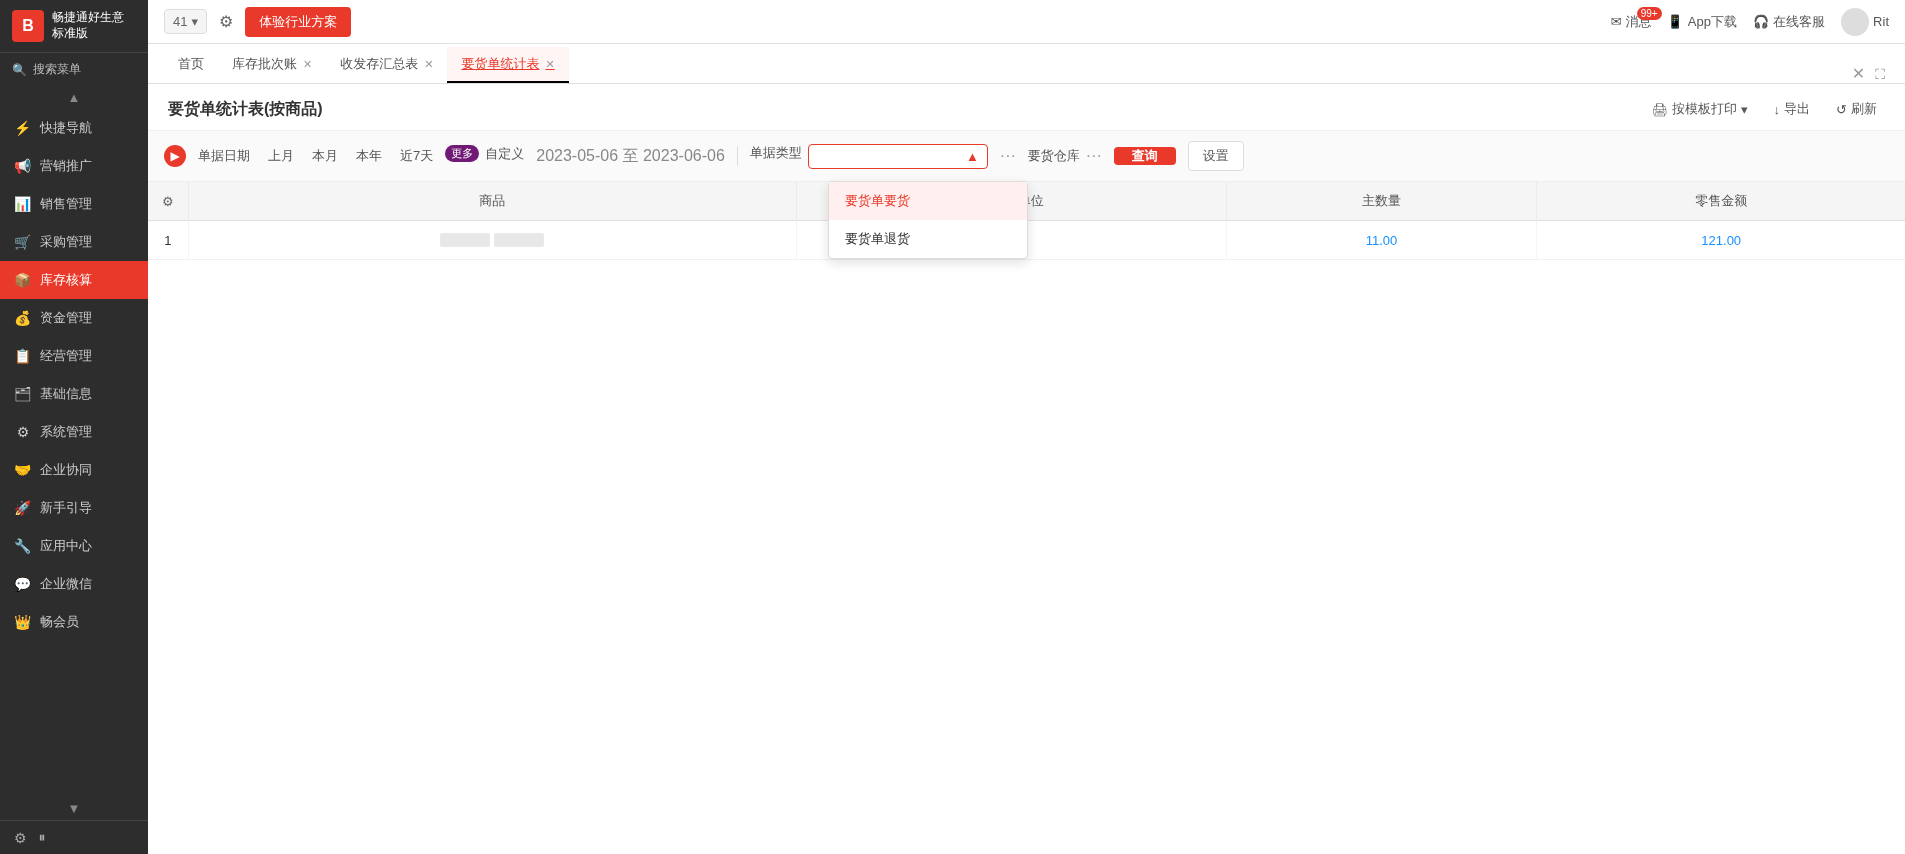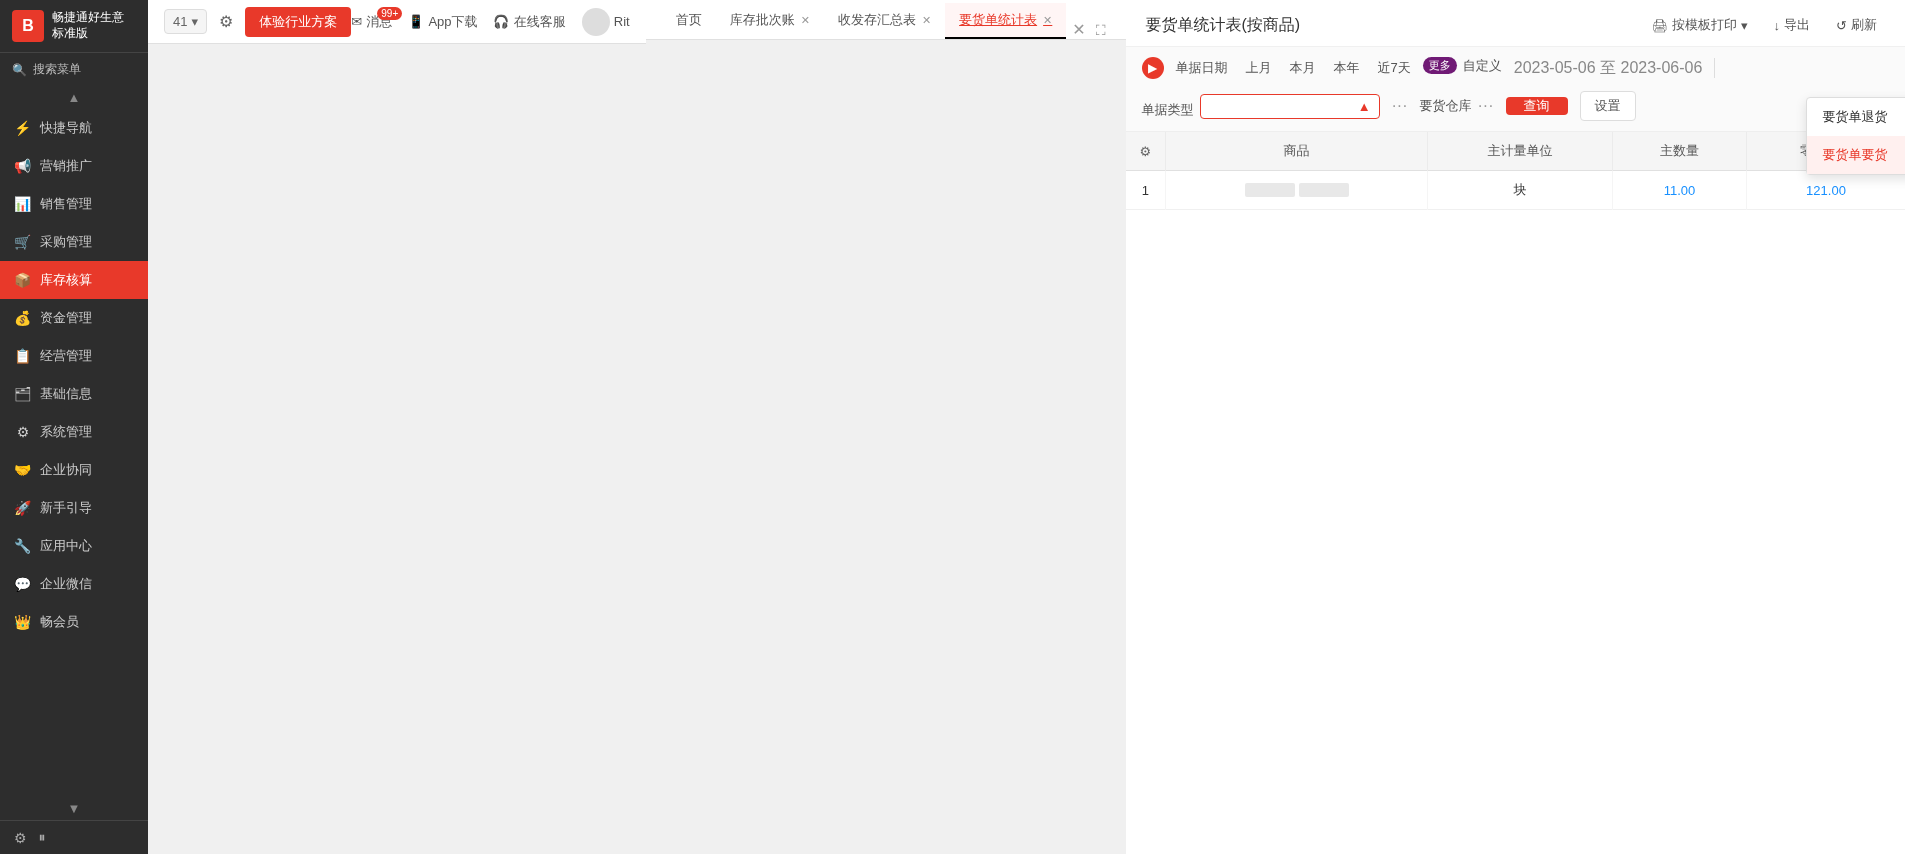--- a/index.html
+++ b/index.html
@@ -73,21 +73,21 @@
       padding: 8px 14px;
       gap: 12px;
       border-top: 1px solid #444;
     }
     .sidebar-bottom-icon { color: #aaa; cursor: pointer; font-size: 14px; }
 
     
     .main {
       flex: 1;
       display: flex;
-      flex-direction: row;
+      flex-direction: column;
       height: 100%;
       overflow: hidden;
     }
 
     
     .top-header {
       height: 44px;
       background: #fff;
       border-bottom: 1px solid #e0e0e0;
       display: flex;
@@ -172,21 +172,21 @@
     }
 
     
     .page-header {
       display: flex;
       align-items: center;
       justify-content: space-between;
       padding: 12px 20px 8px;
       border-bottom: 1px solid #f0f0f0;
     }
-    .page-title { font-size: 16px; font-weight: normal; color: #333; }
+    .page-title { font-size: 16px; font-weight: bold; color: #333; }
     .page-actions { display: flex; align-items: center; gap: 10px; }
     .action-btn {
       display: flex;
       align-items: center;
       gap: 4px;
       color: #555;
       cursor: pointer;
       font-size: 13px;
       padding: 4px 8px;
     }
@@ -231,21 +231,21 @@
       border-radius: 10px;
       padding: 1px 6px;
     }
     .date-custom { color: #555; cursor: pointer; font-size: 13px; }
     .date-range-text { color: #888; font-size: 16px; }
 
     .filter-sep { width: 1px; height: 20px; background: #ddd; }
 
     .filter-select-area {
       display: flex;
-      align-items: flex-end;
+      align-items: flex-start;
       gap: 6px;
     }
     .filter-select-label { color: #555; font-size: 13px; }
     .filter-select-input {
       border: 1px solid #e8392a;
       border-radius: 4px;
       padding: 4px 8px;
       min-width: 180px;
       font-size: 13px;
       display: flex;
@@ -261,20 +261,21 @@
     .filter-warehouse-area { display: flex; align-items: center; gap: 6px; }
     .filter-query-btn {
       background: #e8392a;
       color: white;
       border: none;
       border-radius: 4px;
       padding: 0 18px;
       cursor: pointer;
       font-size: 13px;
       font-family: inherit;
+      font-weight: bold;
     }
     .filter-settings-btn {
       background: white;
       color: #555;
       border: 1px solid #ddd;
       border-radius: 4px;
       padding: 5px 14px;
       cursor: pointer;
       font-size: 13px;
       font-family: inherit;
@@ -532,22 +533,22 @@
 
       <div class="filter-warehouse-area">
         <span class="filter-select-label">要货仓库</span>
         <span class="filter-more-btn">···</span>
       </div>
 
       <button class="filter-query-btn">查询</button>
       <button class="filter-settings-btn">设置</button>
 
       <div class="dropdown-overlay">
+        <div class="dropdown-item selected">要货单要货</div>
         <div class="dropdown-item">要货单退货</div>
-        <div class="dropdown-item selected">要货单要货</div>
       </div>
     </div>
 
     <div class="table-wrapper">
       <table>
         <thead>
           <tr>
             <th class="settings-col">
               <span class="settings-col-icon">⚙</span>
             </th>

